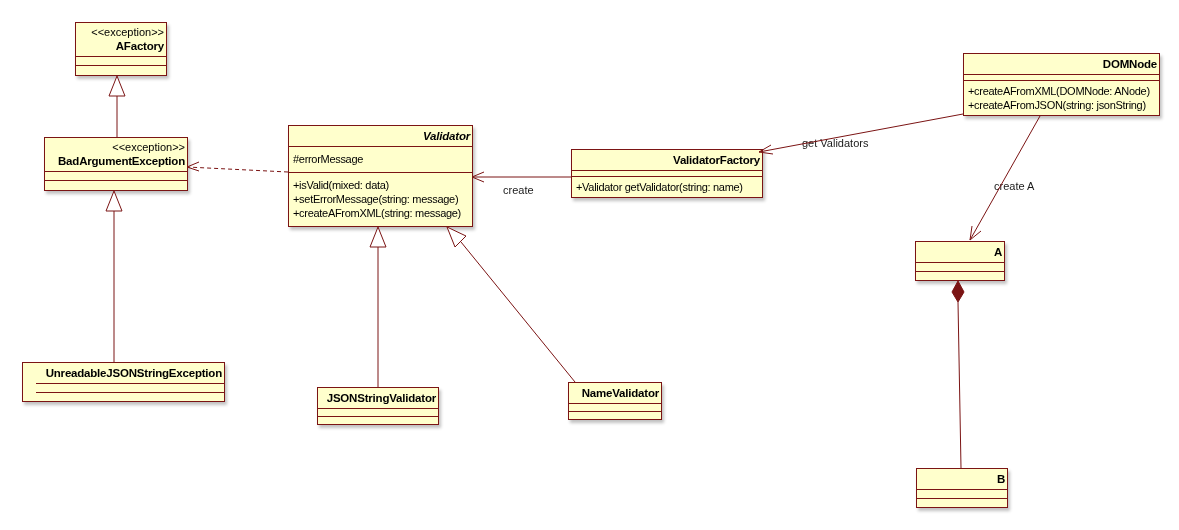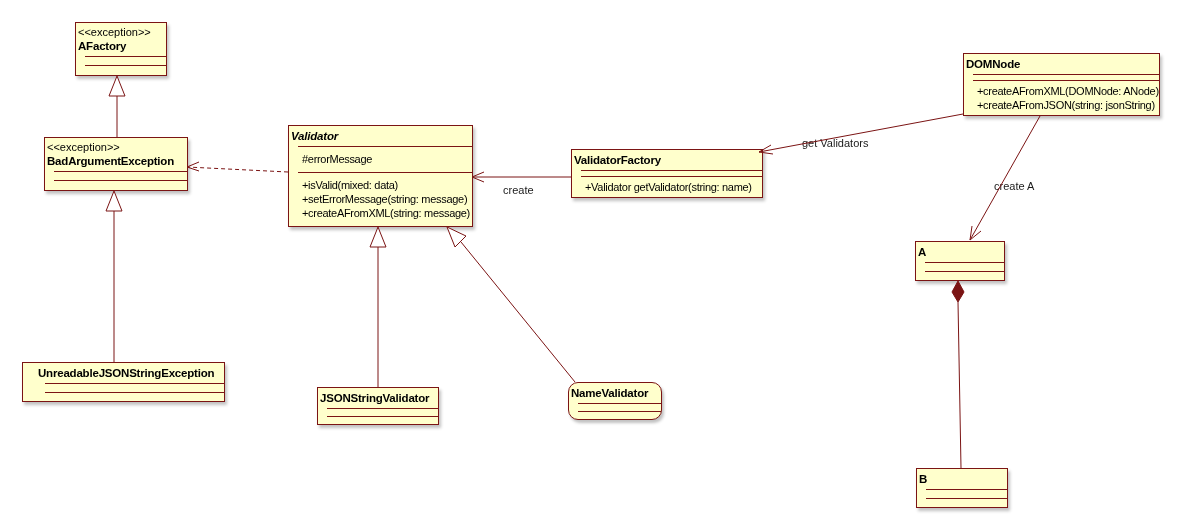--- a/index.html
+++ b/index.html
@@ -19,29 +19,29 @@
   .cls{
     position:absolute;
     background:var(--fill);
     border:1px solid var(--bd);
     box-shadow:2px 3px 3px #c2c2c2;
     box-sizing:content-box;
     font-size:11px;
   }
   .ttl{
     padding:3px 2px;
-    text-align:left;
+    text-align:right;
     line-height:14px;
     white-space:nowrap;
     overflow:hidden;
   }
   .stereo{display:block;line-height:13px;font-size:11px;}
   .cname{font-weight:bold;font-size:11.5px;letter-spacing:-0.2px;}
   .italic{font-style:italic;}
-  .cmp{border-top:1px solid var(--bd);margin-left:9px;}
+  .cmp{border-top:1px solid var(--bd);}
   .mline{
     line-height:14px;
     padding:0 4px;
     white-space:nowrap;
     letter-spacing:-0.3px;
     font-size:11px;
   }
   .elabel{
     position:absolute;
     font-size:11px;
@@ -124,21 +124,21 @@
   </div>
 
   <div class="cls" style="left:317px;top:387px;width:120px;">
     <div class="ttl">
       <span class="cname">JSONStringValidator</span>
     </div>
     <div class="cmp" style="height:7px;"></div>
     <div class="cmp" style="height:7px;"></div>
   </div>
 
-  <div class="cls" style="left:568px;top:382px;width:92px;border-radius:10px;">
+  <div class="cls" style="left:568px;top:382px;width:92px;">
     <div class="ttl">
       <span class="cname">NameValidator</span>
     </div>
     <div class="cmp" style="height:7px;"></div>
     <div class="cmp" style="height:7px;"></div>
   </div>
 
   <div class="cls" style="left:915px;top:241px;width:88px;">
     <div class="ttl">
       <span class="cname">A</span>

